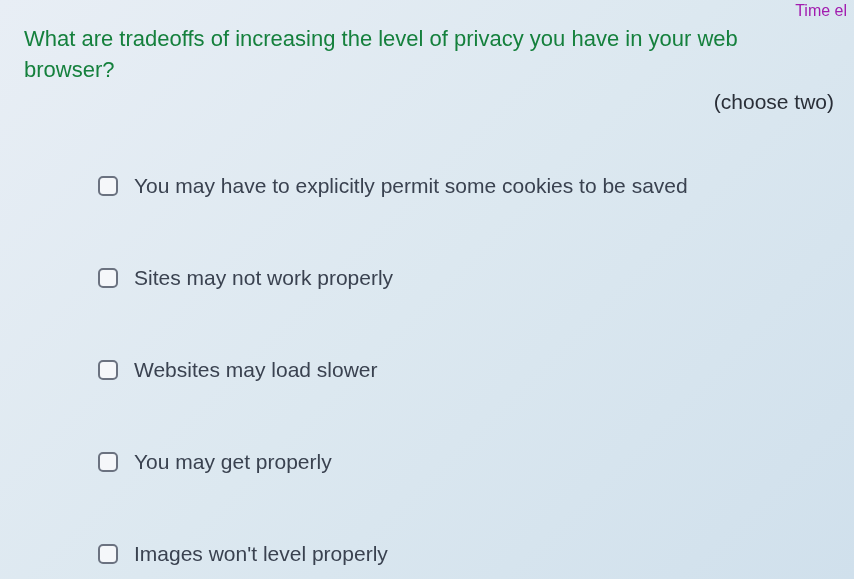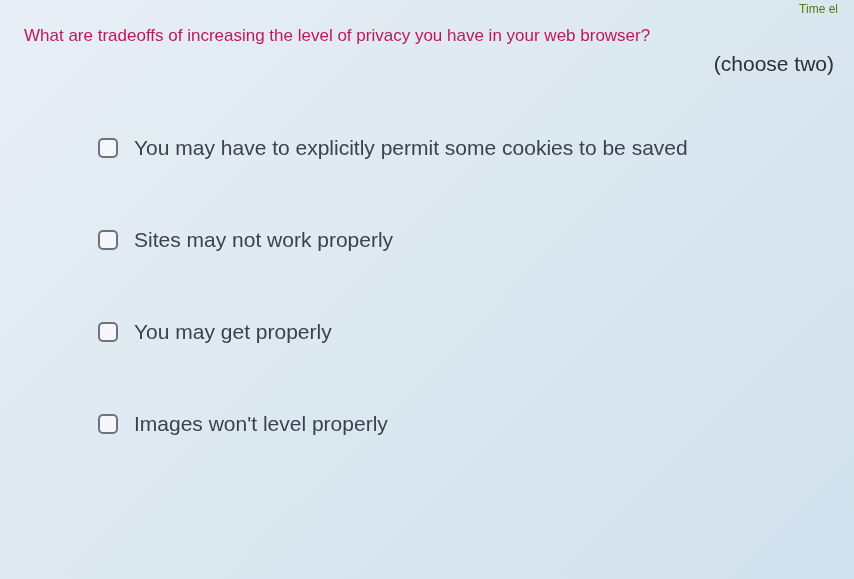--- a/index.html
+++ b/index.html
@@ -12,28 +12,28 @@
       background: linear-gradient(135deg, #e8eef5 0%, #dce8f0 50%, #d0e0ec 100%);
       width: 854px;
       height: 579px;
       overflow: hidden;
       position: relative;
     }
     .timer {
       position: absolute;
       top: 2px;
       right: 0;
-      color: #4d7c0f;
-      font-size: 12px;
-      padding-right: 16px;
+      color: #a21caf;
+      font-size: 16px;
+      padding-right: 7px;
     }
     .question-text {
       padding: 24px 20px 0 24px;
-      color: #be185d;
-      font-size: 17px;
+      color: #15803d;
+      font-size: 22px;
       line-height: 1.4;
     }
     .subtext {
       padding: 4px 20px 0 24px;
       color: #2a2f38;
       font-size: 21px;
       text-align: right;
     }
     .options {
       padding-top: 60px;
@@ -72,19 +72,23 @@
   <div class="option-row">
     <div class="checkbox"></div>
     <span class="option-label">You may have to explicitly permit some cookies to be saved</span>
   </div>
   <div class="option-row">
     <div class="checkbox"></div>
     <span class="option-label">Sites may not work properly</span>
   </div>
   <div class="option-row">
     <div class="checkbox"></div>
+    <span class="option-label">Websites may load slower</span>
+  </div>
+  <div class="option-row">
+    <div class="checkbox"></div>
     <span class="option-label">You may get properly</span>
   </div>
   <div class="option-row">
     <div class="checkbox"></div>
     <span class="option-label">Images won't level properly</span>
   </div>
 </div>
 
 </body></html>

